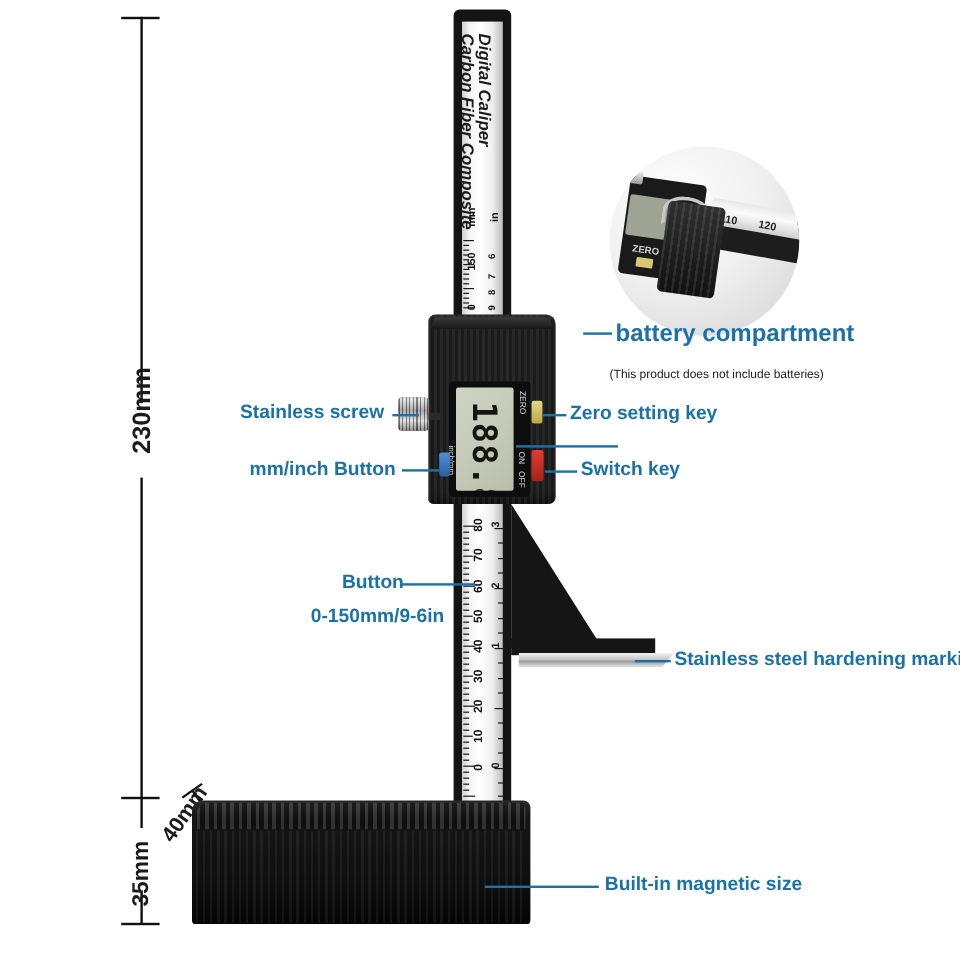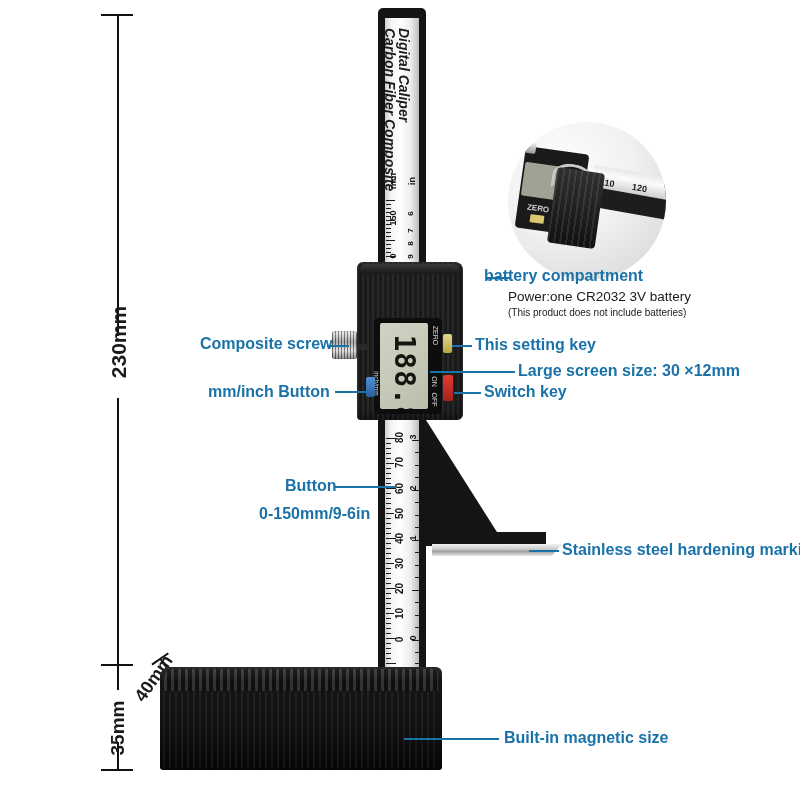--- a/index.html
+++ b/index.html
@@ -276,35 +276,33 @@
     <div class="ins-zerotxt" style="left:19px;top:82px;font-size:8px;transform:rotate(8deg);">ZERO</div>
     <div class="ins-zero" style="left:22px;top:93px;width:14px;height:8px;transform:rotate(8deg);"></div>
     <div class="ins-screw" style="left:14px;top:20px;width:14px;height:11px;transform:rotate(8deg);"></div>
     <div class="ins-clip" style="left:44px;top:42px;width:34px;height:20px;transform:rotate(8deg);"></div>
     <div class="ins-door" style="left:44px;top:48px;width:48px;height:76px;transform:rotate(8deg);">
       <div class="ins-door-ribs"></div>
     </div>
   </div>
 
   <div class="leader" style="left:486px;top:277px;width:24px;"></div>
-  <div class="anno" style="left:484px;top:267px;font-size:16px;">battery compartment</div>
-  <div class="anno-sub" style="left:508px;top:289px;font-size:13.5px;">Power:one CR2032 3V battery</div>
+  <div class="anno" style="left:513px;top:267px;font-size:20px;">battery compartment</div>
   <div class="anno-sub" style="left:508px;top:307px;font-size:10px;">(This product does not include batteries)</div>
 
-  <div class="anno" style="left:200px;top:335px;font-size:16px;">Composite screw</div>
+  <div class="anno" style="left:200px;top:335px;font-size:16px;">Stainless screw</div>
   <div class="leader" style="left:327px;top:345px;width:22px;"></div>
 
   <div class="anno" style="left:208px;top:383px;font-size:16px;">mm/inch Button</div>
   <div class="leader" style="left:335px;top:391px;width:32px;"></div>
 
   <div class="leader" style="left:452px;top:345px;width:20px;"></div>
-  <div class="anno" style="left:475px;top:336px;font-size:16px;">This setting key</div>
+  <div class="anno" style="left:475px;top:336px;font-size:16px;">Zero setting key</div>
 
   <div class="leader" style="left:430px;top:371px;width:85px;"></div>
-  <div class="anno" style="left:518px;top:362px;font-size:16px;">Large screen size: 30 ×12mm</div>
 
   <div class="leader" style="left:454px;top:392px;width:27px;"></div>
   <div class="anno" style="left:484px;top:383px;font-size:16px;">Switch key</div>
 
   <div class="anno" style="left:285px;top:477px;font-size:16px;">Button</div>
   <div class="leader" style="left:334px;top:486px;width:62px;"></div>
   <div class="anno" style="left:259px;top:505px;font-size:16px;">0-150mm/9-6in</div>
 
   <div class="leader" style="left:529px;top:550px;width:30px;"></div>
   <div class="anno" style="left:562px;top:541px;font-size:16px;">Stainless steel hardening marking</div>

